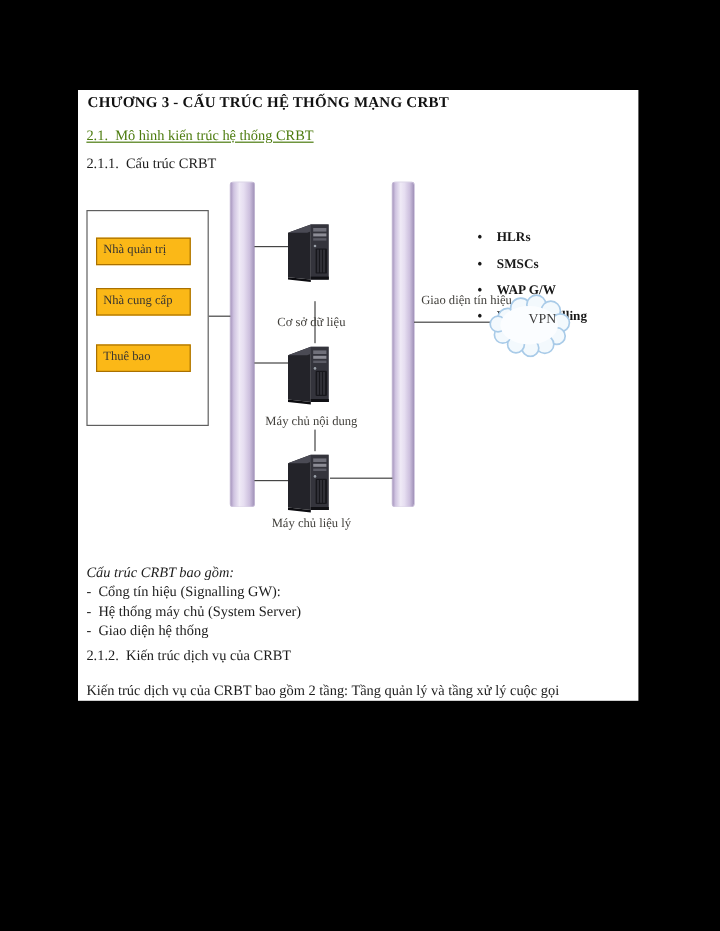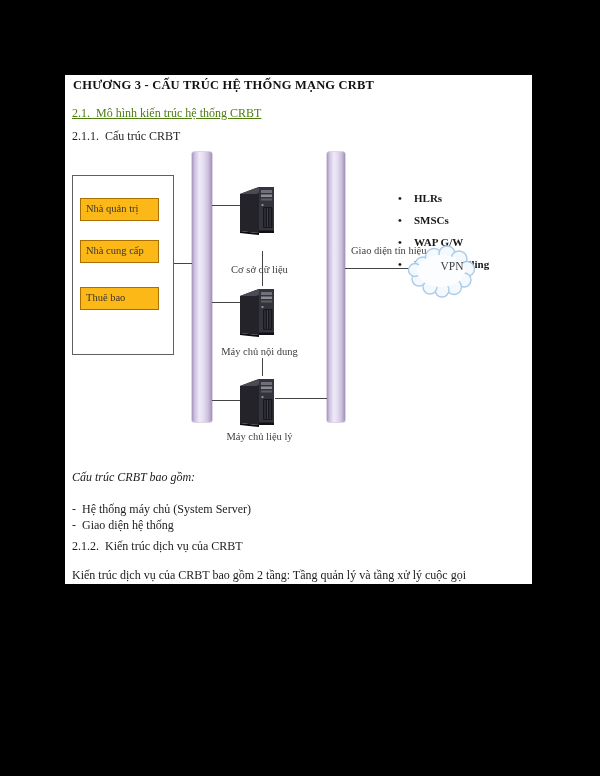--- a/index.html
+++ b/index.html
@@ -196,19 +196,20 @@
             <circle cx="12" cy="36" r="7"></circle>
             <circle cx="8" cy="27" r="6.5"></circle>
           </g>
           <ellipse cx="34" cy="28" rx="24" ry="16" fill="#fbfdff"></ellipse>
         </svg>
       </div>
       <div class="abs cloud-text">VPN</div>
     </div>
 
     <div class="abs body-line t-intro">Cấu trúc CRBT bao gồm:</div>
+    <div class="abs body-line t-item1 pre">-  Cổng tín hiệu (Signalling GW):</div>
     <div class="abs body-line t-item2 pre">-  Hệ thống máy chủ (System Server)</div>
     <div class="abs body-line t-item3 pre">-  Giao diện hệ thống</div>
     <div class="abs body-line t-212 pre">2.1.2.  Kiến trúc dịch vụ của CRBT</div>
     <div class="abs body-line t-close">Kiến trúc dịch vụ của CRBT bao gồm 2 tầng: Tầng quản lý và tầng xử lý cuộc gọi</div>
 
   </div>
 </div>
 
 </body></html>

